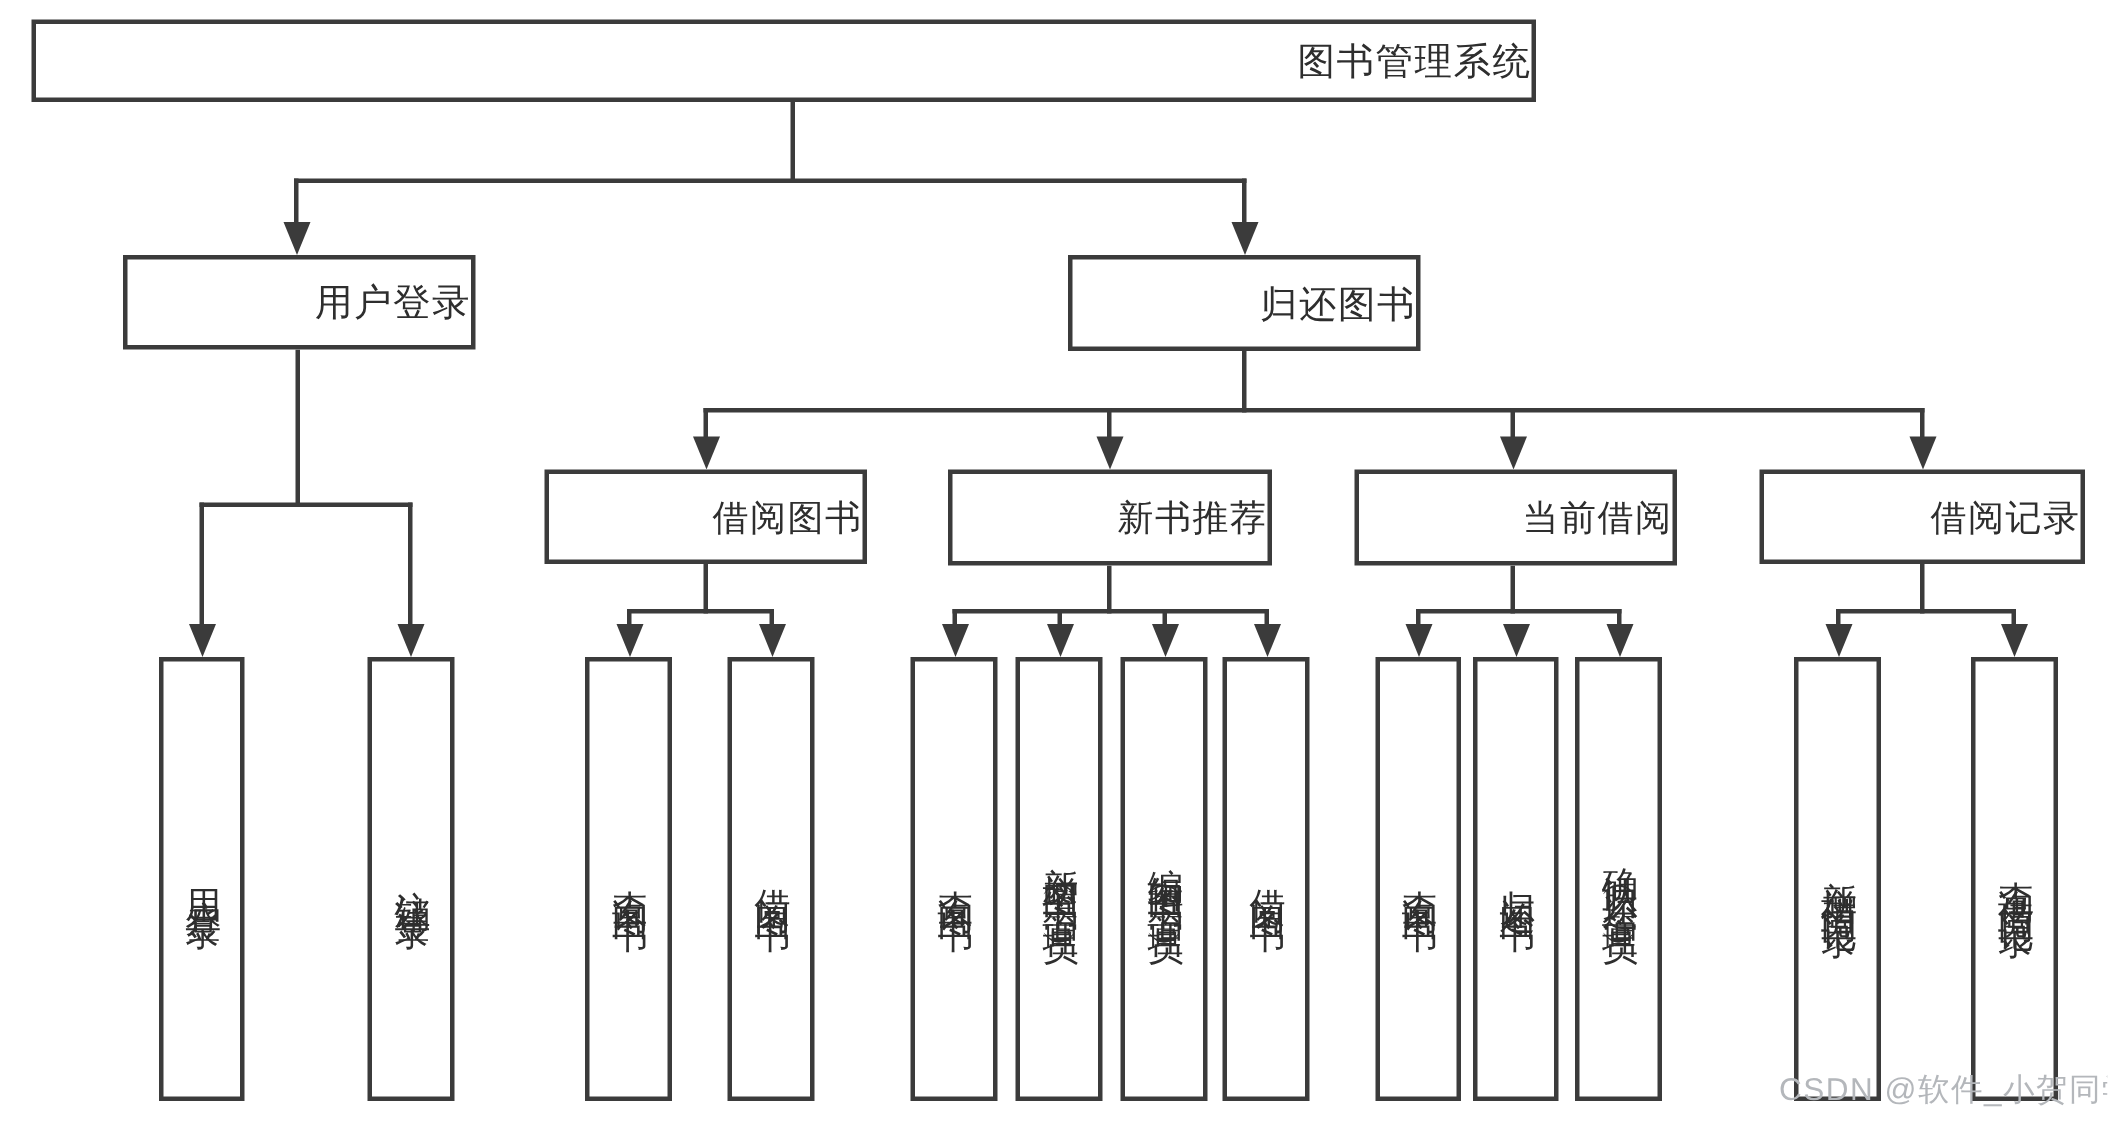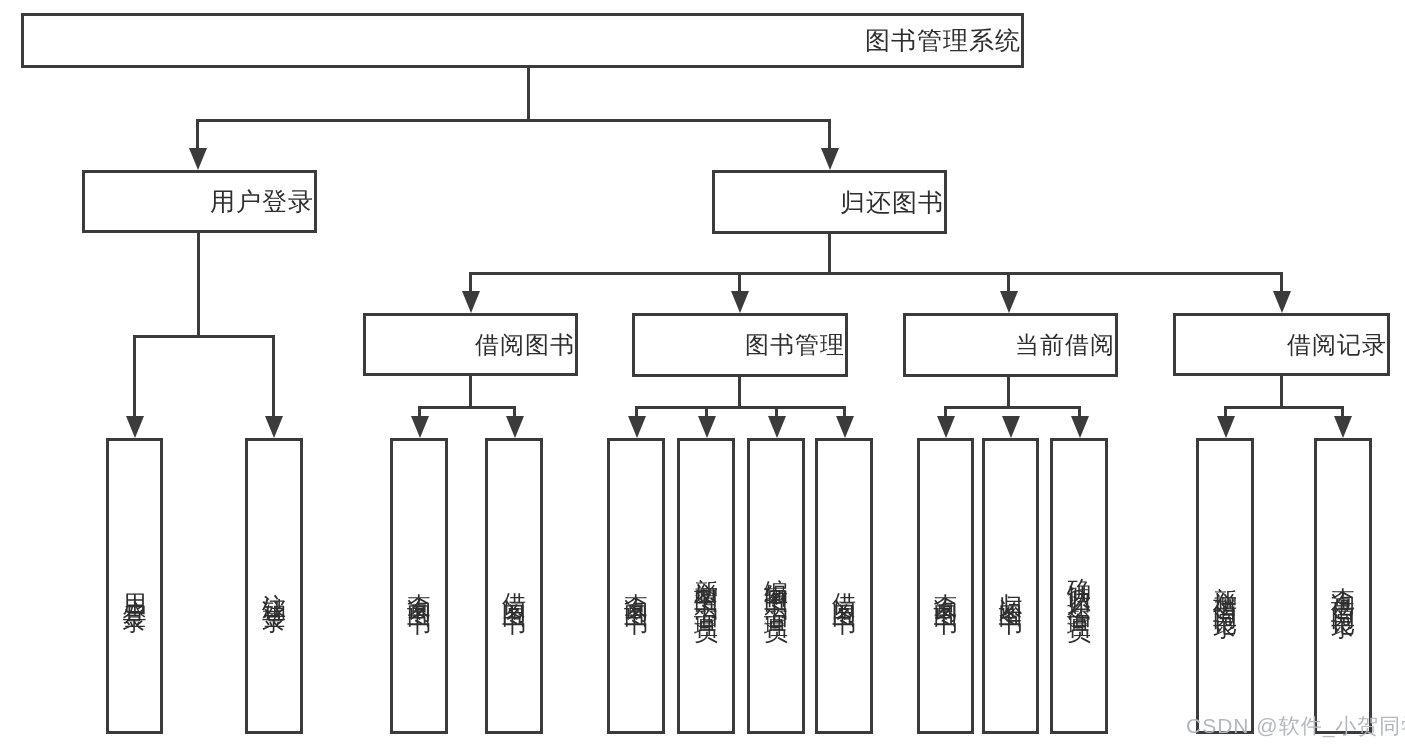--- a/index.html
+++ b/index.html
@@ -109,21 +109,21 @@
   <div class="vl" style="left:1280px; top:272px; height:22px;"></div>
   <div class="arrow" style="left:462px; top:291px;"></div>
   <div class="arrow" style="left:731px; top:291px;"></div>
   <div class="arrow" style="left:1000px; top:291px;"></div>
   <div class="arrow" style="left:1273px; top:291px;"></div>
 
   <div class="box" style="left:363px; top:313px; width:215px; height:63px; font-size:24px;">
     <span>借阅图书</span>
   </div>
   <div class="box" style="left:632px; top:313px; width:216px; height:64px; font-size:24px;">
-    <span>图书管理</span>
+    <span>新书推荐</span>
   </div>
   <div class="box" style="left:1173px; top:313px; width:217px; height:63px; font-size:24px;">
     <span>借阅记录</span>
   </div>
   <div class="box" style="left:903px; top:313px; width:215px; height:64px; font-size:24px;">
     <span>当前借阅</span>
   </div>
 
   <div class="vl" style="left:469px; top:376px; height:33px;"></div>
   <div class="hl" style="left:418px; top:406px; width:98px;"></div>

